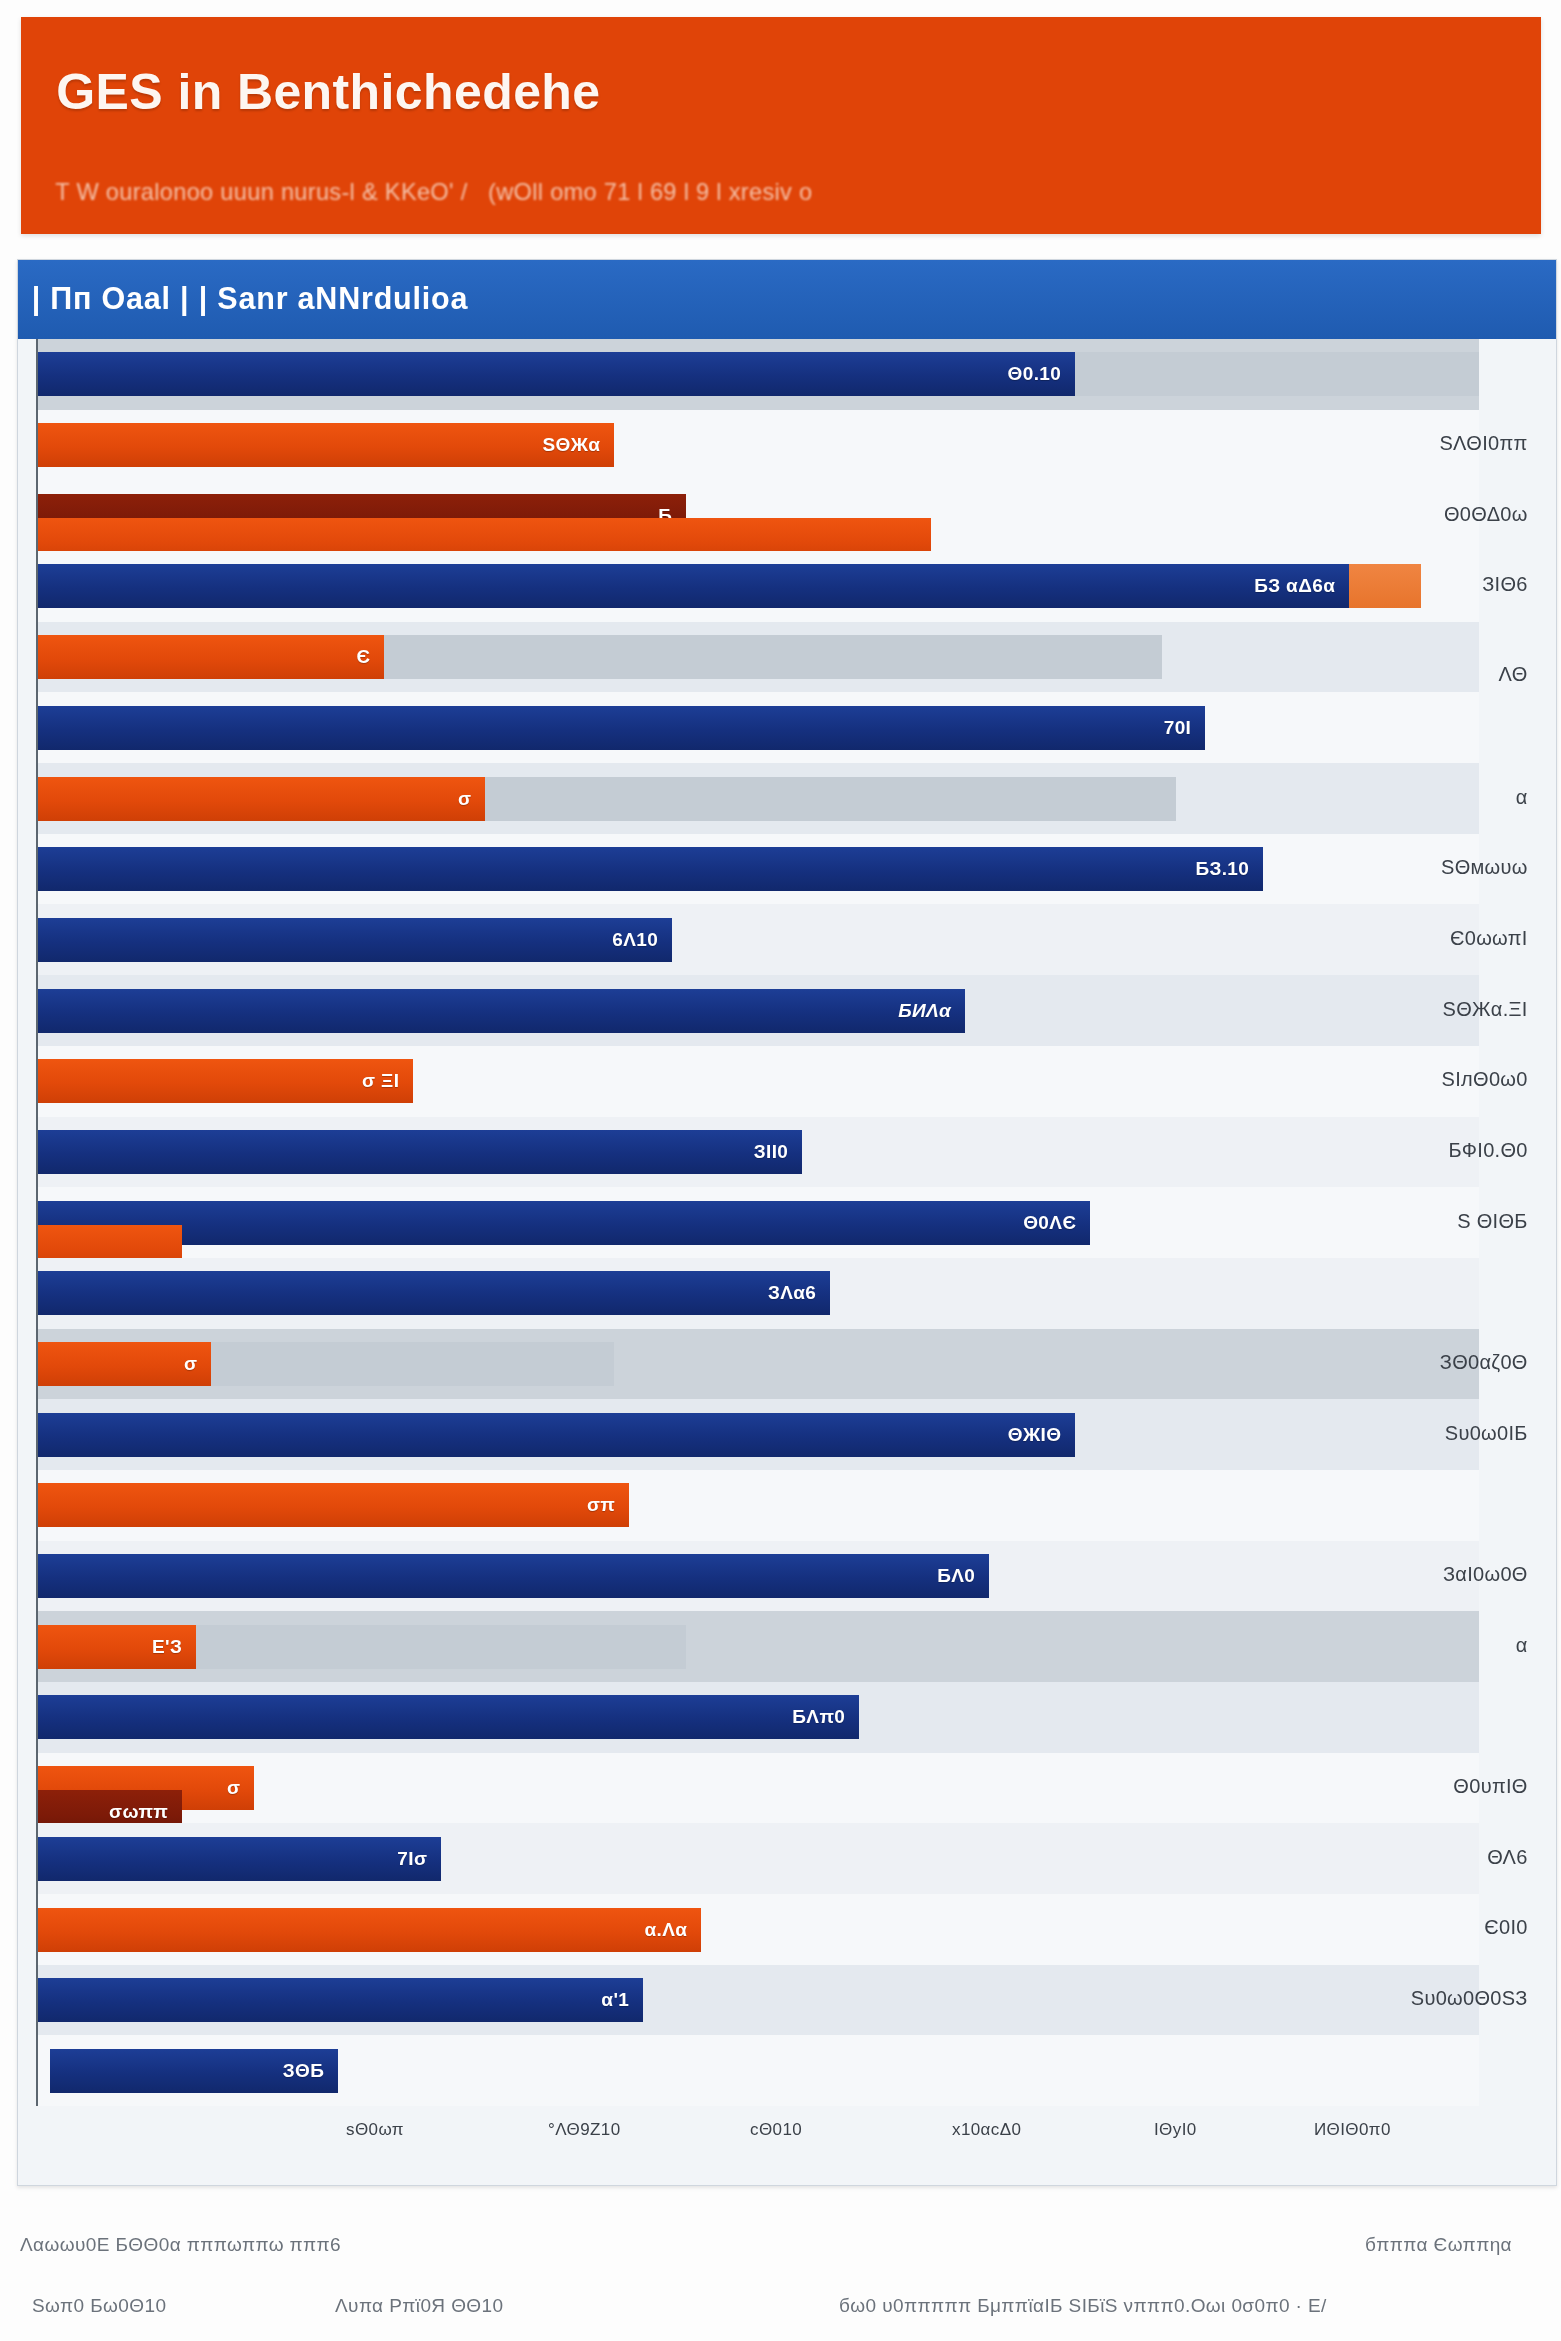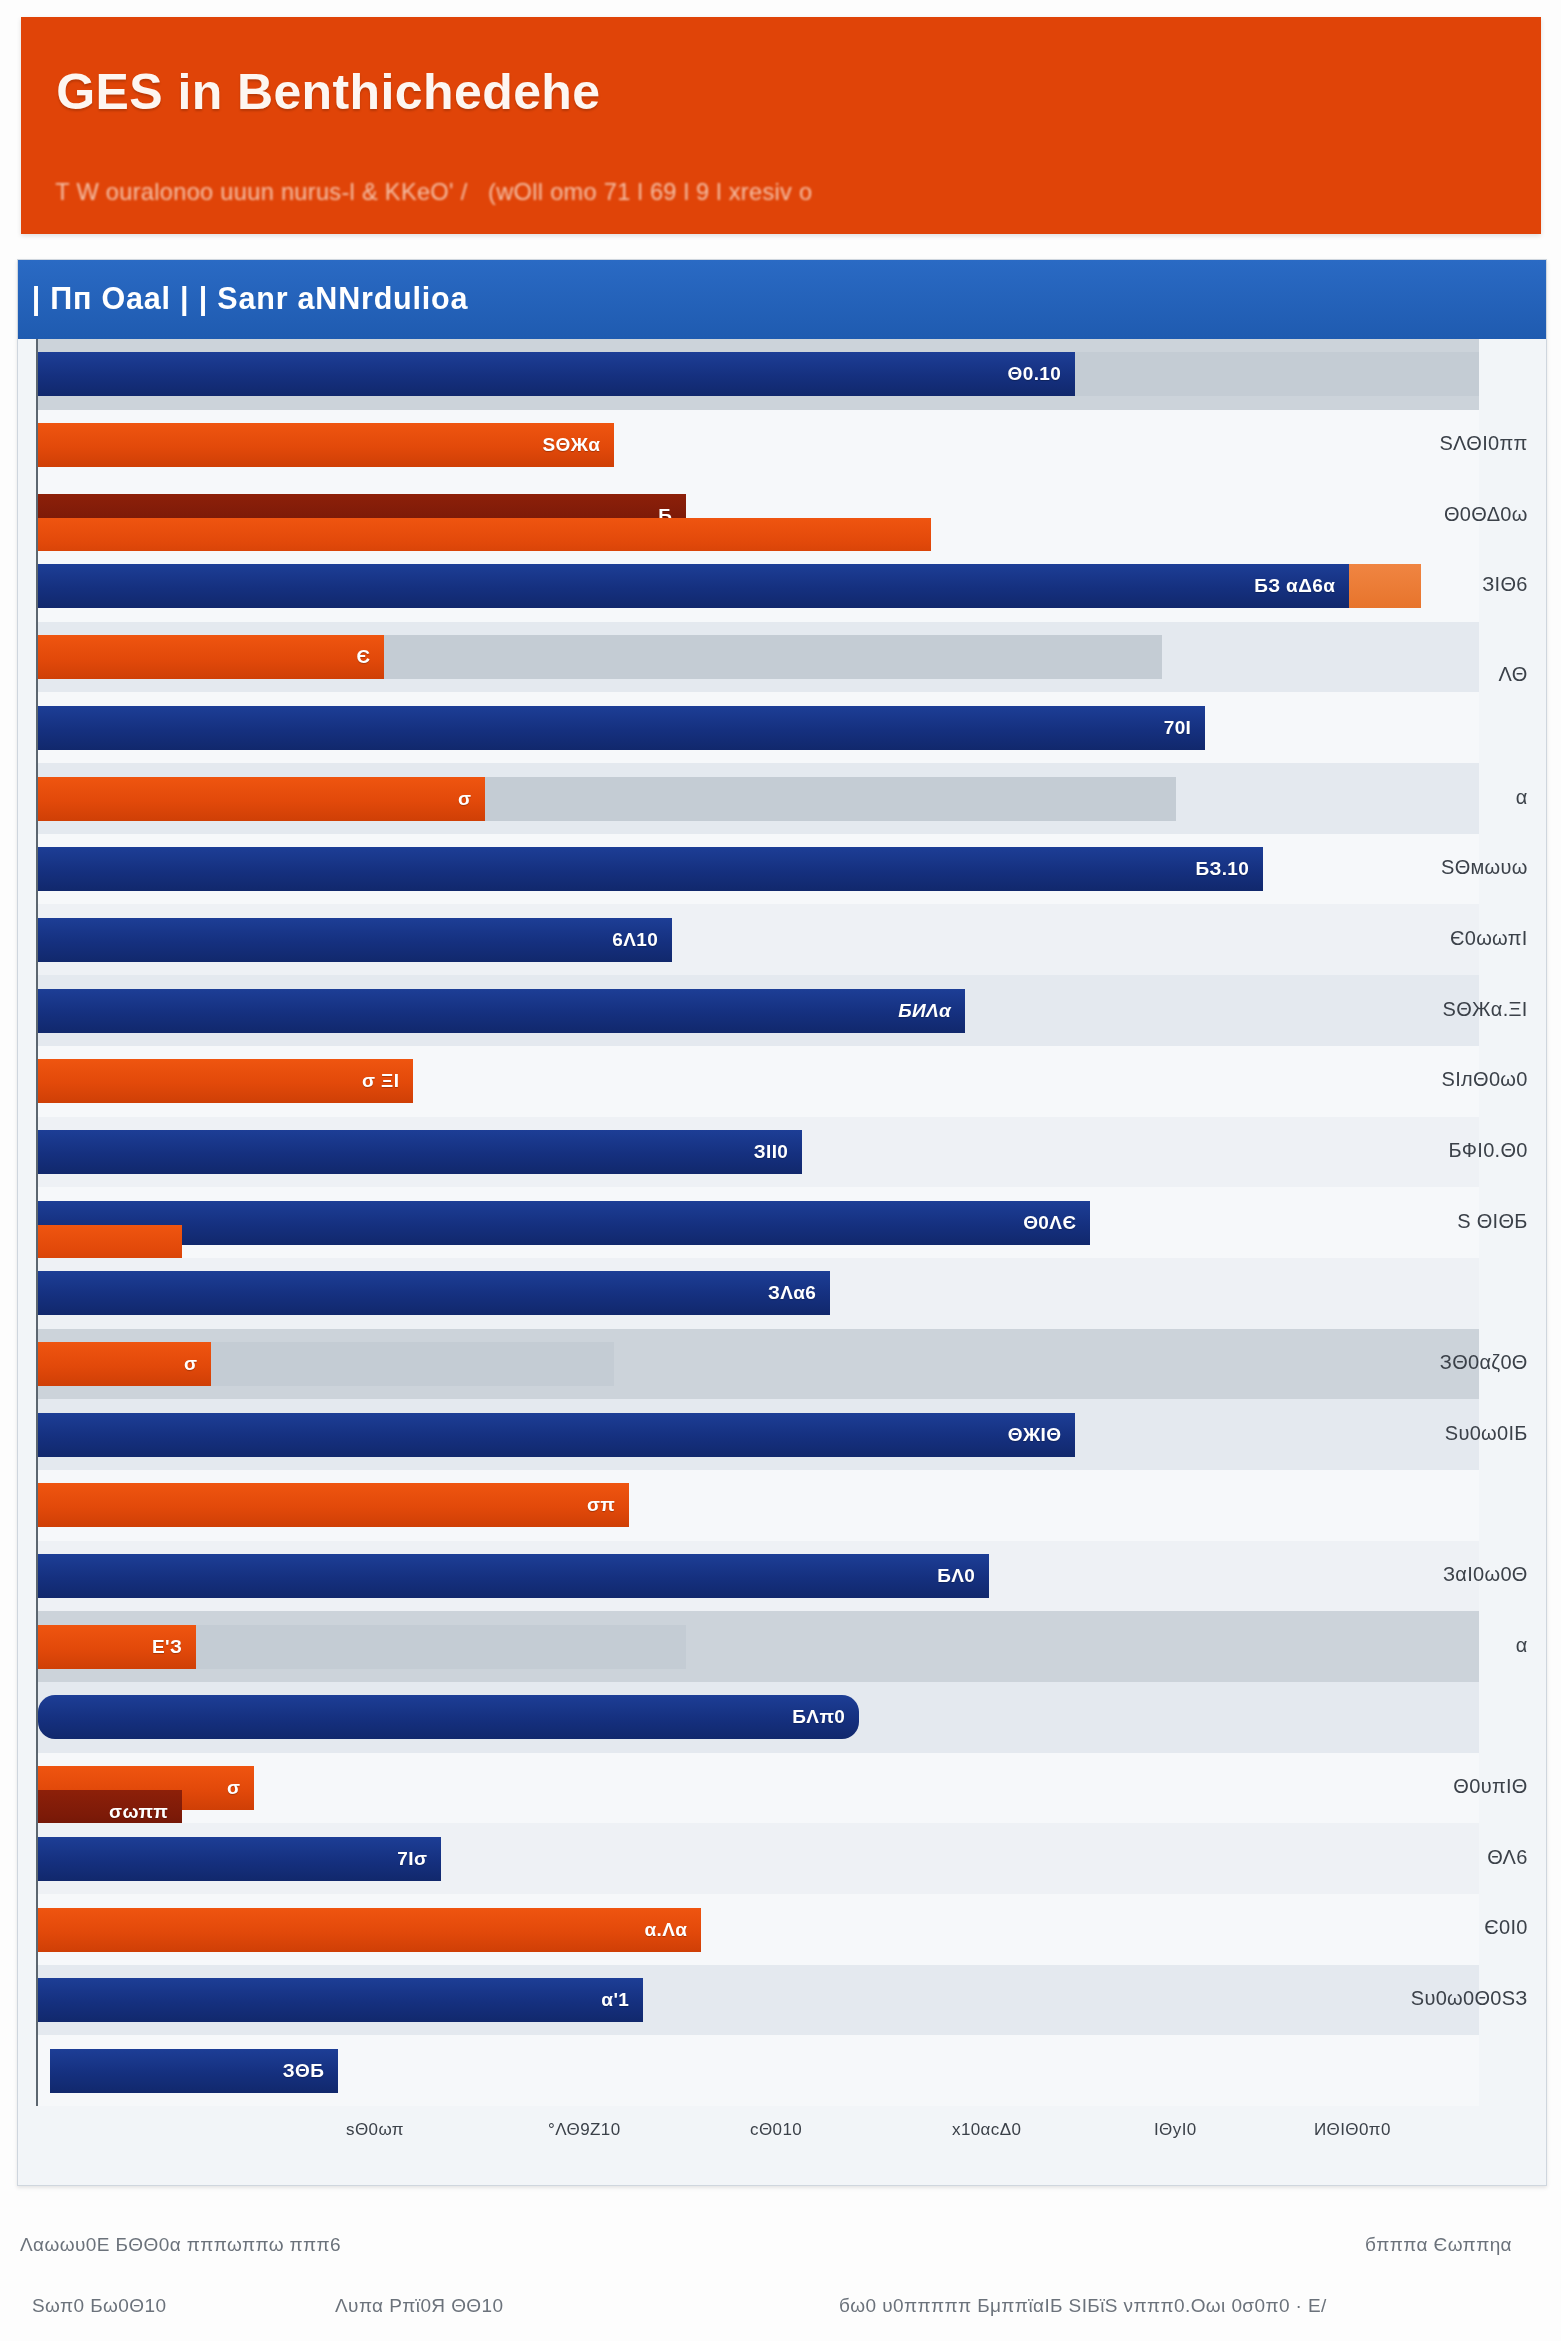--- a/index.html
+++ b/index.html
@@ -34,20 +34,21 @@
     opacity:.92;
   }
 
   
   .card{
     position:absolute;left:17px;top:259px;width:1528px;height:1925px;
     background:#f2f5f8;
     border:1.5px solid #cfd6de;
     box-shadow:0 1.5px 3.8px rgba(0,0,0,.10);
     overflow:hidden;
+    padding-left:10px;
   }
   .card-header{
     position:absolute;left:0;top:0;width:100%;height:79px;
     background:linear-gradient(180deg,#2a6ac4 0%,#1f5bb0 100%);
   }
   .card-header-text{
     position:absolute;left:13.7px;top:21.3px;
     font-size:30.5px;font-weight:bold;color:#ffffff;
     letter-spacing:0.8px;white-space:nowrap;
     filter:blur(0.4px);
@@ -219,21 +220,21 @@
         <span class="bar-label">БΛ0</span>
       </div>
       <div class="rlabel" style="top: 1224px; right: 18.3px;">ЗαΙ0ω0Θ</div>
       <div class="stripe d" style="top: 1272px; height: 71px; width: 1441px;"></div>
       <div class="bar grey" style="left: 20px; top: 1286px; width: 648px; height: 44px;"></div>
       <div class="bar orange" style="left: 20px; top: 1286px; width: 158px; height: 44px;">
         <span class="bar-label">Е'З</span>
       </div>
       <div class="rlabel" style="top: 1295px; right: 18.3px;">α</div>
       <div class="stripe b" style="top: 1343px; height: 71px; width: 1441px;"></div>
-      <div class="bar navy" style="left: 20px; top: 1356px; width: 821px; height: 44px; border-radius: 17px;">
+      <div class="bar navy" style="left: 20px; top: 1356px; width: 821px; height: 44px;">
         <span class="bar-label">БΛπ0</span>
       </div>
       <div class="stripe c" style="top: 1414px; height: 71px; width: 1441px;"></div>
       <div class="bar orange" style="left: 20px; top: 1427px; width: 216px; height: 44px;">
         <span class="bar-label">σ</span>
       </div>
       <div class="bar darkred" style="left: 20px; top: 1451px; width: 144px; height: 44px;">
         <span class="bar-label">σωππ</span>
       </div>
       <div class="rlabel" style="top: 1436px; right: 18.3px;">Θ0υπІΘ</div>

